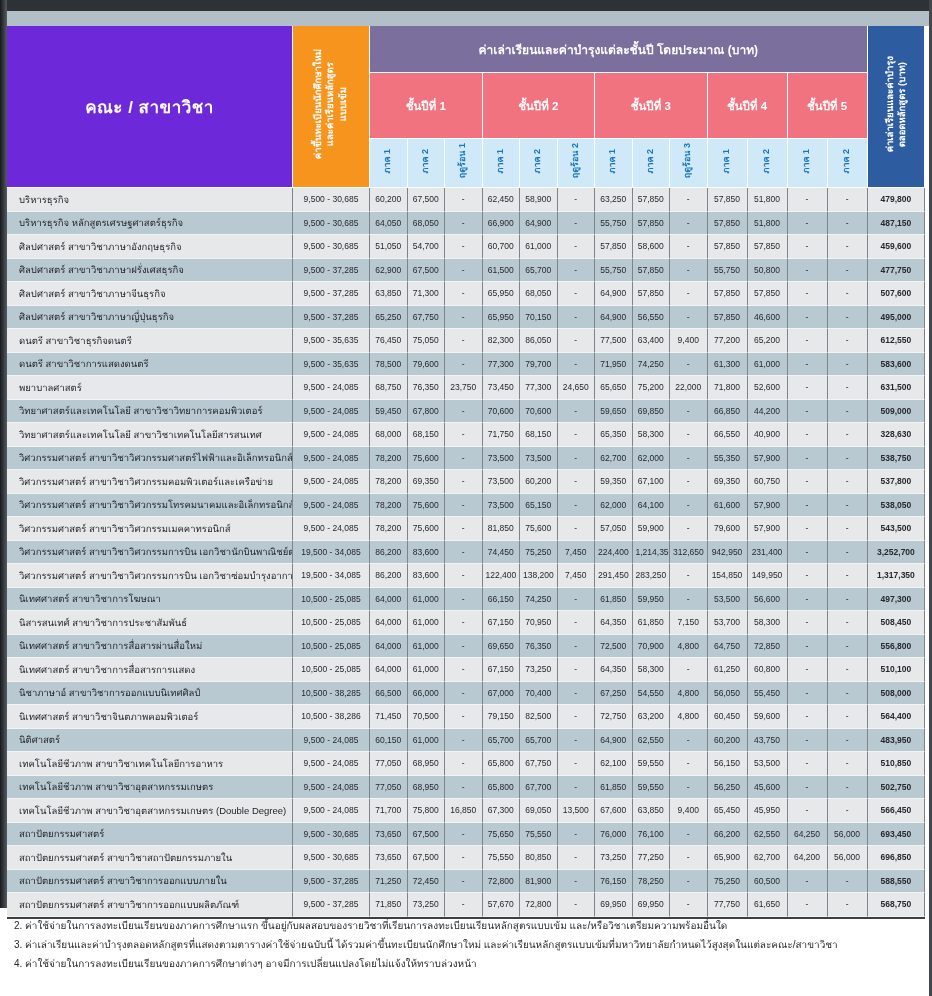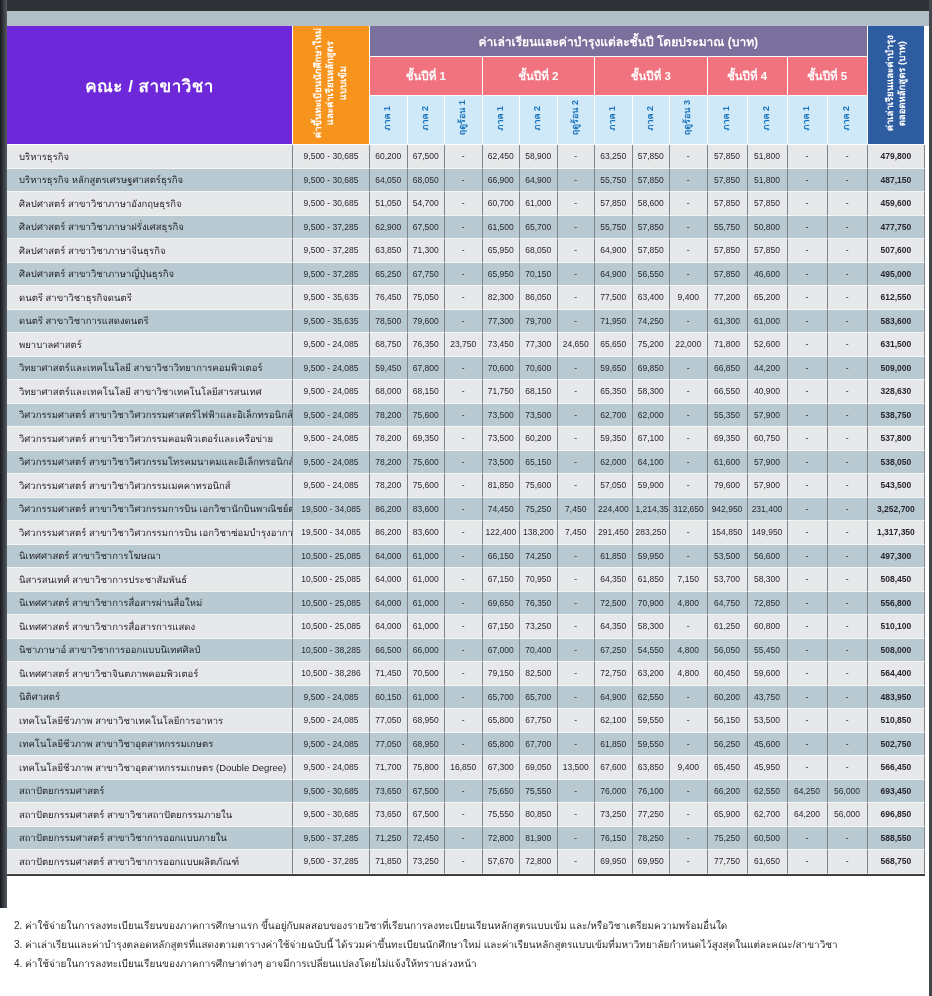--- a/index.html
+++ b/index.html
@@ -17,22 +17,22 @@
   table{border-collapse:separate;border-spacing:0;table-layout:fixed;width:918px;}
 
   
   col.c-name{width:286px;} col.c-reg{width:77px;}
   col.c-t{width:37.5px;} col.c-t45{width:40px;} col.c-total{width:57.5px;}
 
   thead th{padding:0;font-weight:bold;color:#ffffff;vertical-align:middle;text-align:center;
     border-right:1px solid #ffffff;border-bottom:1px solid #ffffff;box-sizing:border-box;}
   th.h-name{background:#6d28d9;font-size:17px;letter-spacing:.5px;}
   th.h-reg{background:#f7941e;}
-  th.h-purple{background:#7b6f9d;font-size:12px;height:31px;font-weight:bold;}
-  th.h-year{background:#f0737f;font-size:11.5px;height:39px;margin-top:16px;}
+  th.h-purple{background:#7b6f9d;font-size:12px;height:47px;font-weight:bold;}
+  th.h-year{background:#f0737f;font-size:11.5px;height:66px;margin-top:16px;}
   th.h-sub{background:#cfe9f8;height:49px;}
   th.h-total{background:#2e5ca0;}
 
   .vert{writing-mode:vertical-rl;transform:rotate(180deg);display:inline-block;
     white-space:pre-line;line-height:1.3;}
   .vert.big{font-size:9.5px;text-align:center;}
   .vert.sm{font-size:9px;color:#1b75bc;white-space:nowrap;font-weight:bold;}
 
   tbody td{box-sizing:border-box;height:23.5px;padding:0 3px;font-size:8.5px;color:#26272c;
     text-align:center;vertical-align:middle;white-space:nowrap;overflow:hidden;

